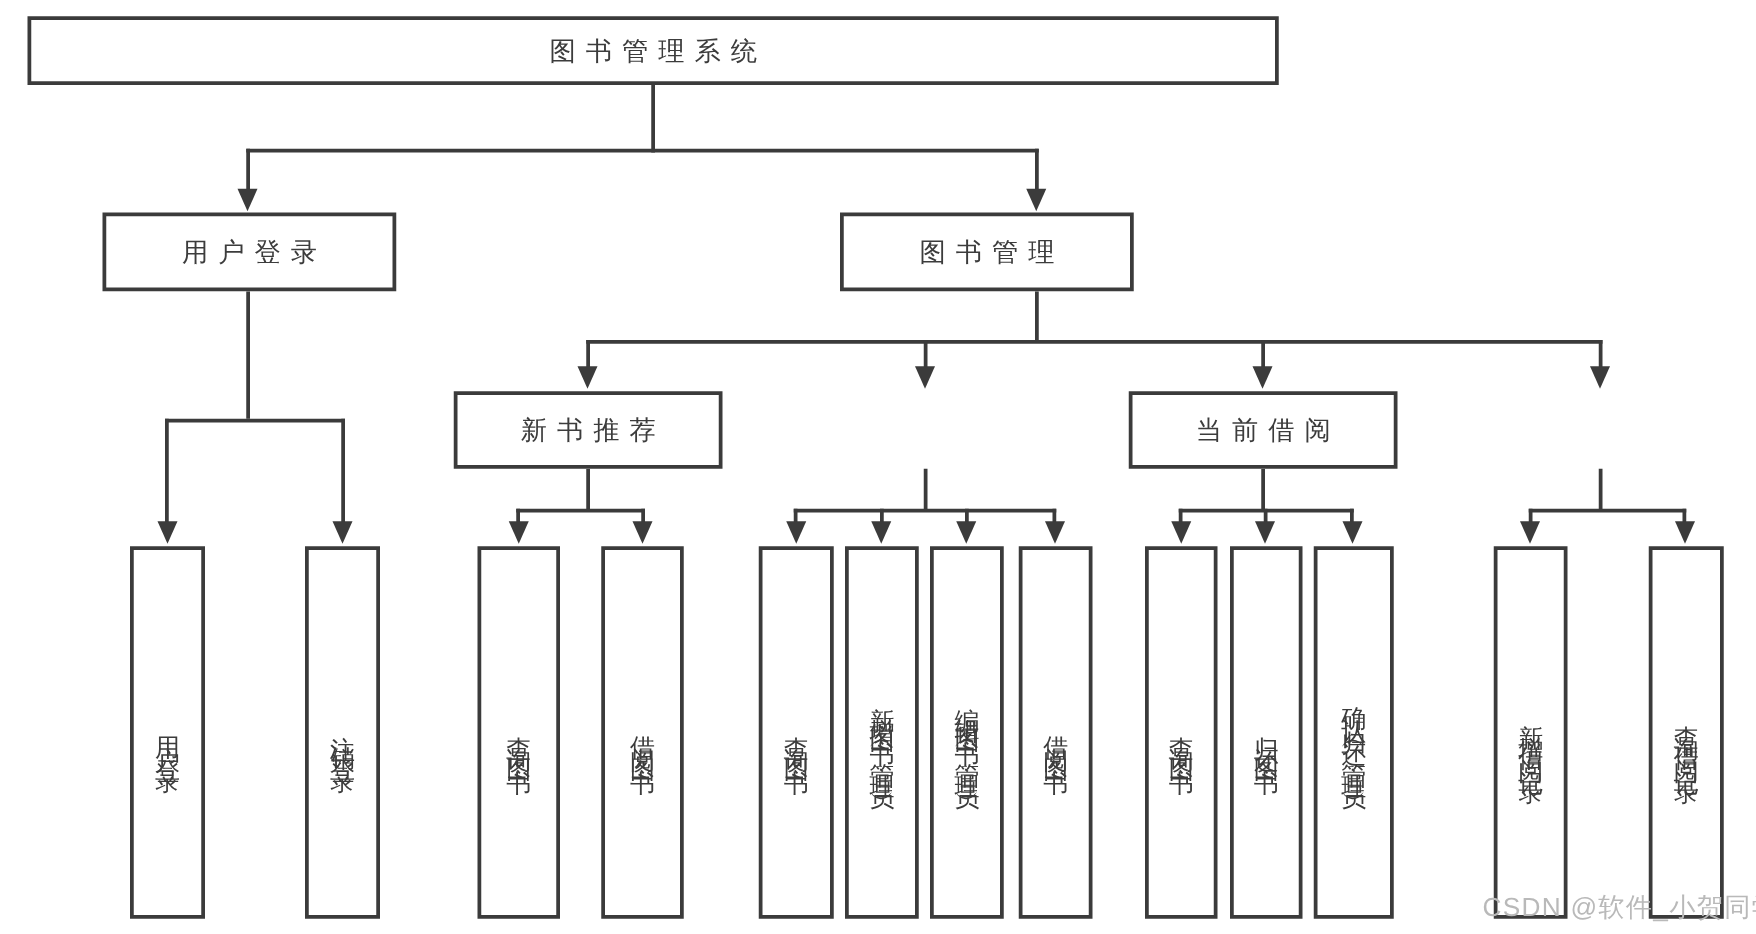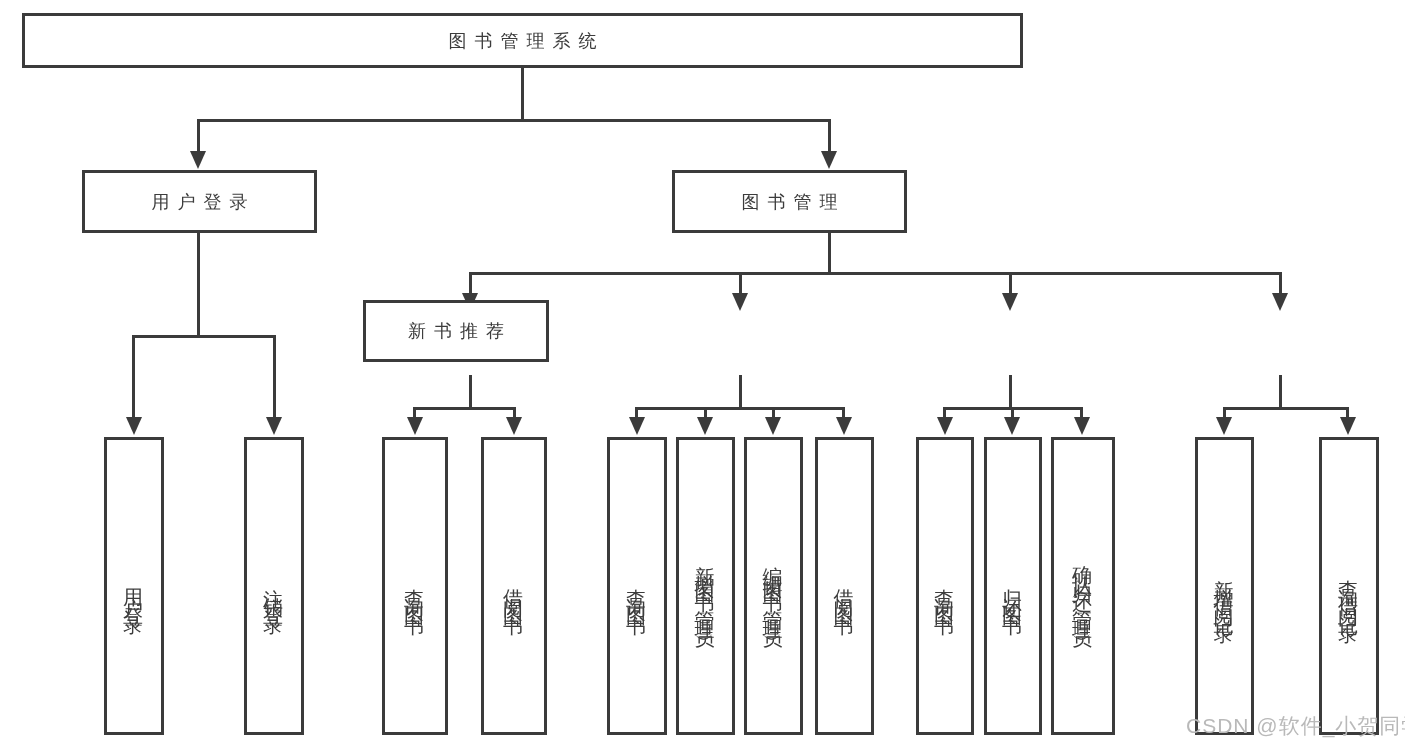--- a/index.html
+++ b/index.html
@@ -15,29 +15,29 @@
   .box {
     position: absolute;
     border: 3px solid #3b3b3b;
     background: #ffffff;
     display: flex;
     align-items: center;
     justify-content: center;
     color: #3c3c3c;
   }
   .hlabel {
-    font-size: 18px;
+    font-size: 21px;
     letter-spacing: 8px;
     padding-left: 8px;
     white-space: nowrap;
     color: #3c3c3c;
   }
   .root { left: 22px; top: 13px; width: 1001px; height: 55px; }
   .lv1  { top: 170px; width: 235px; height: 63px; }
-  .lv2  { top: 300px; width: 186px; height: 62px; }
+  .lv2  { top: 313px; width: 215px; height: 62px; }
   .leaf { top: 437px; width: 60px; height: 298px; }
   .vtext {
     writing-mode: vertical-rl;
     text-orientation: mixed;
     font-size: 20px;
     letter-spacing: 9px;
     padding-top: 9px;
     white-space: nowrap;
     color: #3c3c3c;
   }
@@ -131,20 +131,23 @@
   <div class="box lv1" style="left:82px">
     <span class="hlabel">用户登录</span>
   </div>
   <div class="box lv1" style="left:672px">
     <span class="hlabel">图书管理</span>
   </div>
 
   <div class="box lv2" style="left:363px">
     <span class="hlabel">新书推荐</span>
   </div>
+  <div class="box lv2" style="left:903px">
+    <span class="hlabel">当前借阅</span>
+  </div>
 
   <div class="box leaf" style="left:104px">
     <span class="vtext">用户登录</span>
   </div>
   <div class="box leaf" style="left:244px">
     <span class="vtext">注销登录</span>
   </div>
 
   <div class="box leaf" style="left:382px;width:66px">
     <span class="vtext">查询图书</span>

